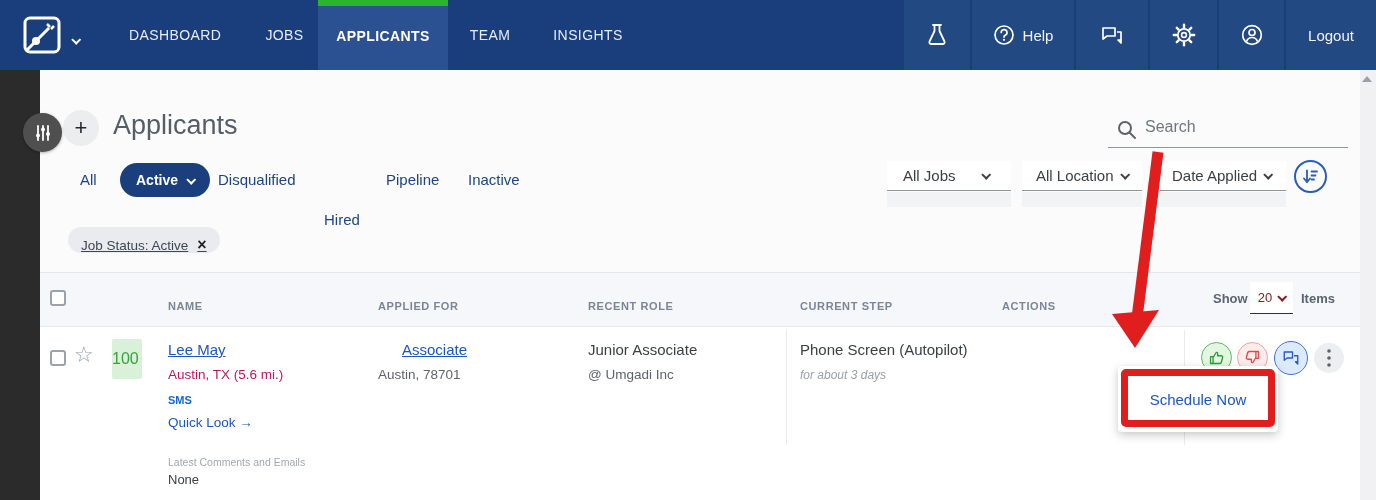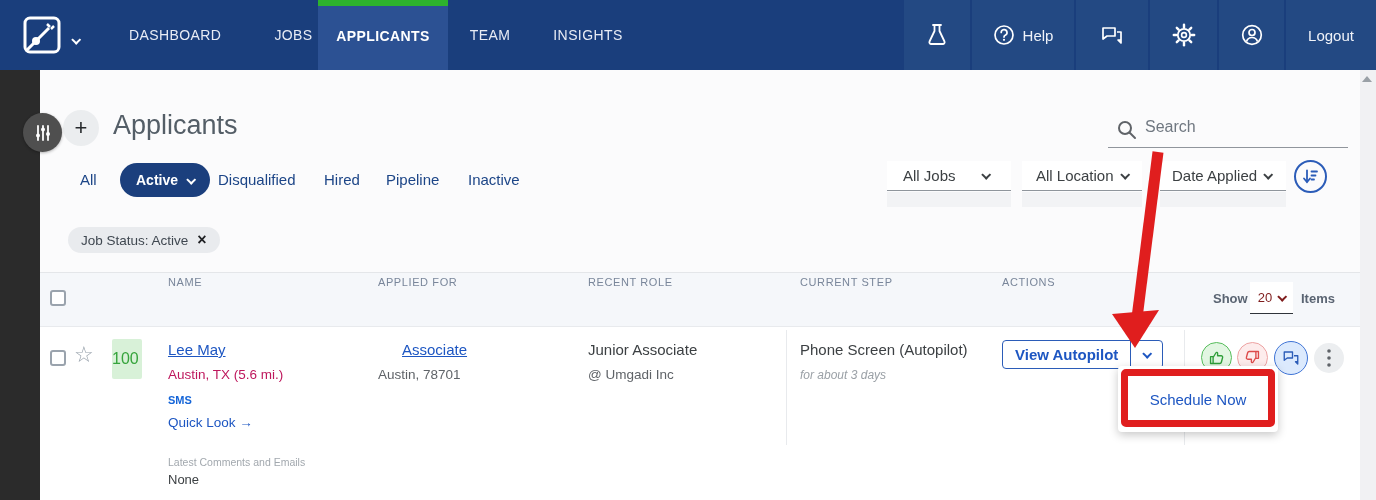--- a/index.html
+++ b/index.html
@@ -6,21 +6,21 @@
   html,body { width:1376px; height:500px; }
   body { font-family:"Liberation Sans", sans-serif; background:#fbfbfc; overflow:hidden; }
   .screen { position:relative; width:1376px; height:500px; background:#fbfbfc; overflow:hidden; }
 
   
   .navbar { position:absolute; left:0; top:0; width:1376px; height:70px; background:#1a3e7c; z-index:10; }
   .logo-box { position:absolute; left:21px; top:14px; width:42px; height:42px; cursor:pointer; }
   .brand-chev { position:absolute; left:72px; top:30px; color:#fff; }
   .nav-item { position:absolute; top:0; height:70px; line-height:70px; color:#e8ecf5; font-size:14px; letter-spacing:.4px; text-align:center; cursor:pointer; font-weight:500; }
   .nav-item.dashboard { left:129px; width:83px; }
-  .nav-item.jobs { left:271px; width:45px; }
+  .nav-item.jobs { left:262px; width:45px; }
   .nav-item.team { left:466px; width:48px; }
   .nav-item.insights { left:552px; width:72px; }
   .nav-item.applicants { left:318px; width:130px; background:#2c5193; color:#fff; font-weight:700; border-top:6px solid #2db32d; line-height:60px; }
   .nav-right { position:absolute; right:0; top:0; height:70px; display:flex; }
   .nav-sec { background:#234983; height:70px; display:flex; align-items:center; justify-content:center; gap:8px; color:#f0f3f9; font-size:15px; cursor:pointer; border-left:2px solid #1a3e7c; }
   .nav-sec.flask { width:68px; }
   .nav-sec.help { width:104px; }
   .nav-sec.chat { width:74px; }
   .nav-sec.gear { width:69px; }
   .nav-sec.account { width:67px; }
@@ -36,45 +36,45 @@
 
   .search-wrap { position:absolute; left:1108px; top:114px; width:240px; height:34px; border-bottom:1px solid #90959c; cursor:text; }
   .search-wrap .mag { position:absolute; left:8px; top:5px; }
   .search-input { position:absolute; left:37px; top:4px; width:195px; border:none; outline:none; background:transparent; font-size:16px; color:#3c4043; font-family:"Liberation Sans",sans-serif; }
   .search-input::placeholder { color:#6f7780; }
 
   
   .stab { position:absolute; top:171px; font-size:15px; color:#1c4587; font-weight:500; cursor:pointer; }
   .stab.all { left:80px; }
   .stab.disq { left:218px; }
-  .stab.hired { left:324px; }
+  .stab.hired { left:324px;margin-top:40px; }
   .stab.pipe { left:386px; }
   .stab.inact { left:468px; }
   .stab-active { position:absolute; left:120px; top:163px; height:34px; padding:0 16px; border-radius:17px; background:#1b3f7d; color:#fff; font-size:14px; font-weight:700; border:none; display:flex; align-items:center; gap:9px; cursor:pointer; }
 
   
   .fselect { position:absolute; top:161px; height:30px; background:#fff; border-bottom:1px solid #8f959c; display:flex; align-items:center; font-size:15px; color:#3c4043; cursor:pointer; }
   .fselect.jobs { left:887px; width:124px; padding-left:16px; }
   .fselect.jobs .chev { position:absolute; right:22px; }
   .fselect.loc { left:1022px; width:120px; padding-left:14px; gap:7px; }
   .fselect.date { left:1160px; width:126px; padding-left:12px; gap:7px; }
   .fshade { position:absolute; top:192px; height:15px; background:#f2f3f5; }
   .fshade.jobs { left:887px; width:124px; }
   .fshade.loc { left:1022px; width:120px; }
   .fshade.date { left:1160px; width:126px; }
   .sort-btn { position:absolute; left:1294px; top:160px; width:33px; height:33px; border-radius:50%; background:transparent; border:2px solid #2b5cb8; cursor:pointer; display:flex; align-items:center; justify-content:center; }
 
   
-  .ftag { position:absolute; left:68px; top:227px; height:26px; border-radius:13px; background:#e9ebee; display:flex; align-items:center; padding:0 13px; gap:9px; font-size:13.5px; color:#3f4750; }
+  .ftag { position:absolute; left:68px; top:227px; height:26px; border-radius:13px; background:#e9ebee; display:flex; align-items:flex-end; padding:0 13px; gap:9px; font-size:13.5px; color:#3f4750;text-decoration:underline; }
   .ftag .x { font-size:16px; color:#202124; font-weight:700; cursor:pointer; line-height:1; }
 
   
   .thead { position:absolute; left:40px; top:272px; width:1320px; height:55px; background:#f5f7fa; border-top:1px solid #e4e6e9; border-bottom:1px solid #e8eaed; }
   .tbody { position:absolute; left:40px; top:327px; width:1320px; height:173px; background:#ffffff; }
-  .col-h { position:absolute; top:276px; font-size:11px; font-weight:400; color:#79869a; letter-spacing:.6px; z-index:11; }
+  .col-h { position:absolute; top:300px; font-size:11px; font-weight:700; color:#79869a; letter-spacing:.6px; z-index:11; }
   .col-h.name { left:168px; } .col-h.applied { left:378px; } .col-h.recent { left:588px; }
   .col-h.step { left:800px; } .col-h.actions { left:1002px; }
   .checkbox { position:absolute; width:16px; height:16px; border:2px solid #9aa3ad; border-radius:3px; background:#fff; cursor:pointer; z-index:11; }
   .cb-head { left:50px; top:290px; }
   .cb-row { left:50px; top:350px; }
   .show-label { position:absolute; left:1213px; top:291px; font-size:13px; color:#5a6472; font-weight:700; z-index:11; }
   .items-label { position:absolute; left:1301px; top:291px; font-size:13px; color:#5a6472; font-weight:700; z-index:11; }
   .pagesize { position:absolute; left:1250px; top:282px; width:43px; height:32px; background:#fff; border:none; border-bottom:1px solid #30343a; display:flex; align-items:center; justify-content:center; gap:6px; font-size:13px; color:#7f1d1d; cursor:pointer; z-index:11; }
 
   .vdiv { position:absolute; width:1px; background:#e8eaed; top:330px; height:115px; z-index:11; }
@@ -295,26 +295,20 @@
 
   <span class="cell t-role">Junior Associate</span>
   <span class="cell t-comp">@ Umgadi Inc</span>
 
   <span class="cell t-step">Phone Screen (Autopilot)</span>
   <span class="cell t-dur">for about 3 days</span>
 
   <div class="vdiv d1"></div>
   <div class="vdiv d2"></div>
 
-  <div class="ap-btn">
-    <span class="lbl">View Autopilot</span>
-    <span class="dd">
-        <span class="chev"></span>
-      </span>
-  </div>
 
   <div class="icirc ic-up">
     <svg width="17" height="17" viewBox="0 0 20 20">
       <path d="M3 9 h3 v8 H3 z M6 10 l3.4-5.6 c.5-.8 1.9-.4 1.9.6 V8 h4.3 c1.1 0 1.9 1 1.6 2l-1.5 5.6 c-.2.8-.9 1.4-1.8 1.4 H6" fill="none" stroke="#2f9e39" stroke-width="1.6" stroke-linejoin="round"></path>
     </svg>
   </div>
   <div class="icirc ic-down">
     <svg width="17" height="17" viewBox="0 0 20 20" style="transform:rotate(180deg)">
       <path d="M3 9 h3 v8 H3 z M6 10 l3.4-5.6 c.5-.8 1.9-.4 1.9.6 V8 h4.3 c1.1 0 1.9 1 1.6 2l-1.5 5.6 c-.2.8-.9 1.4-1.8 1.4 H6" fill="none" stroke="#dd4b4b" stroke-width="1.6" stroke-linejoin="round"></path>
     </svg>

